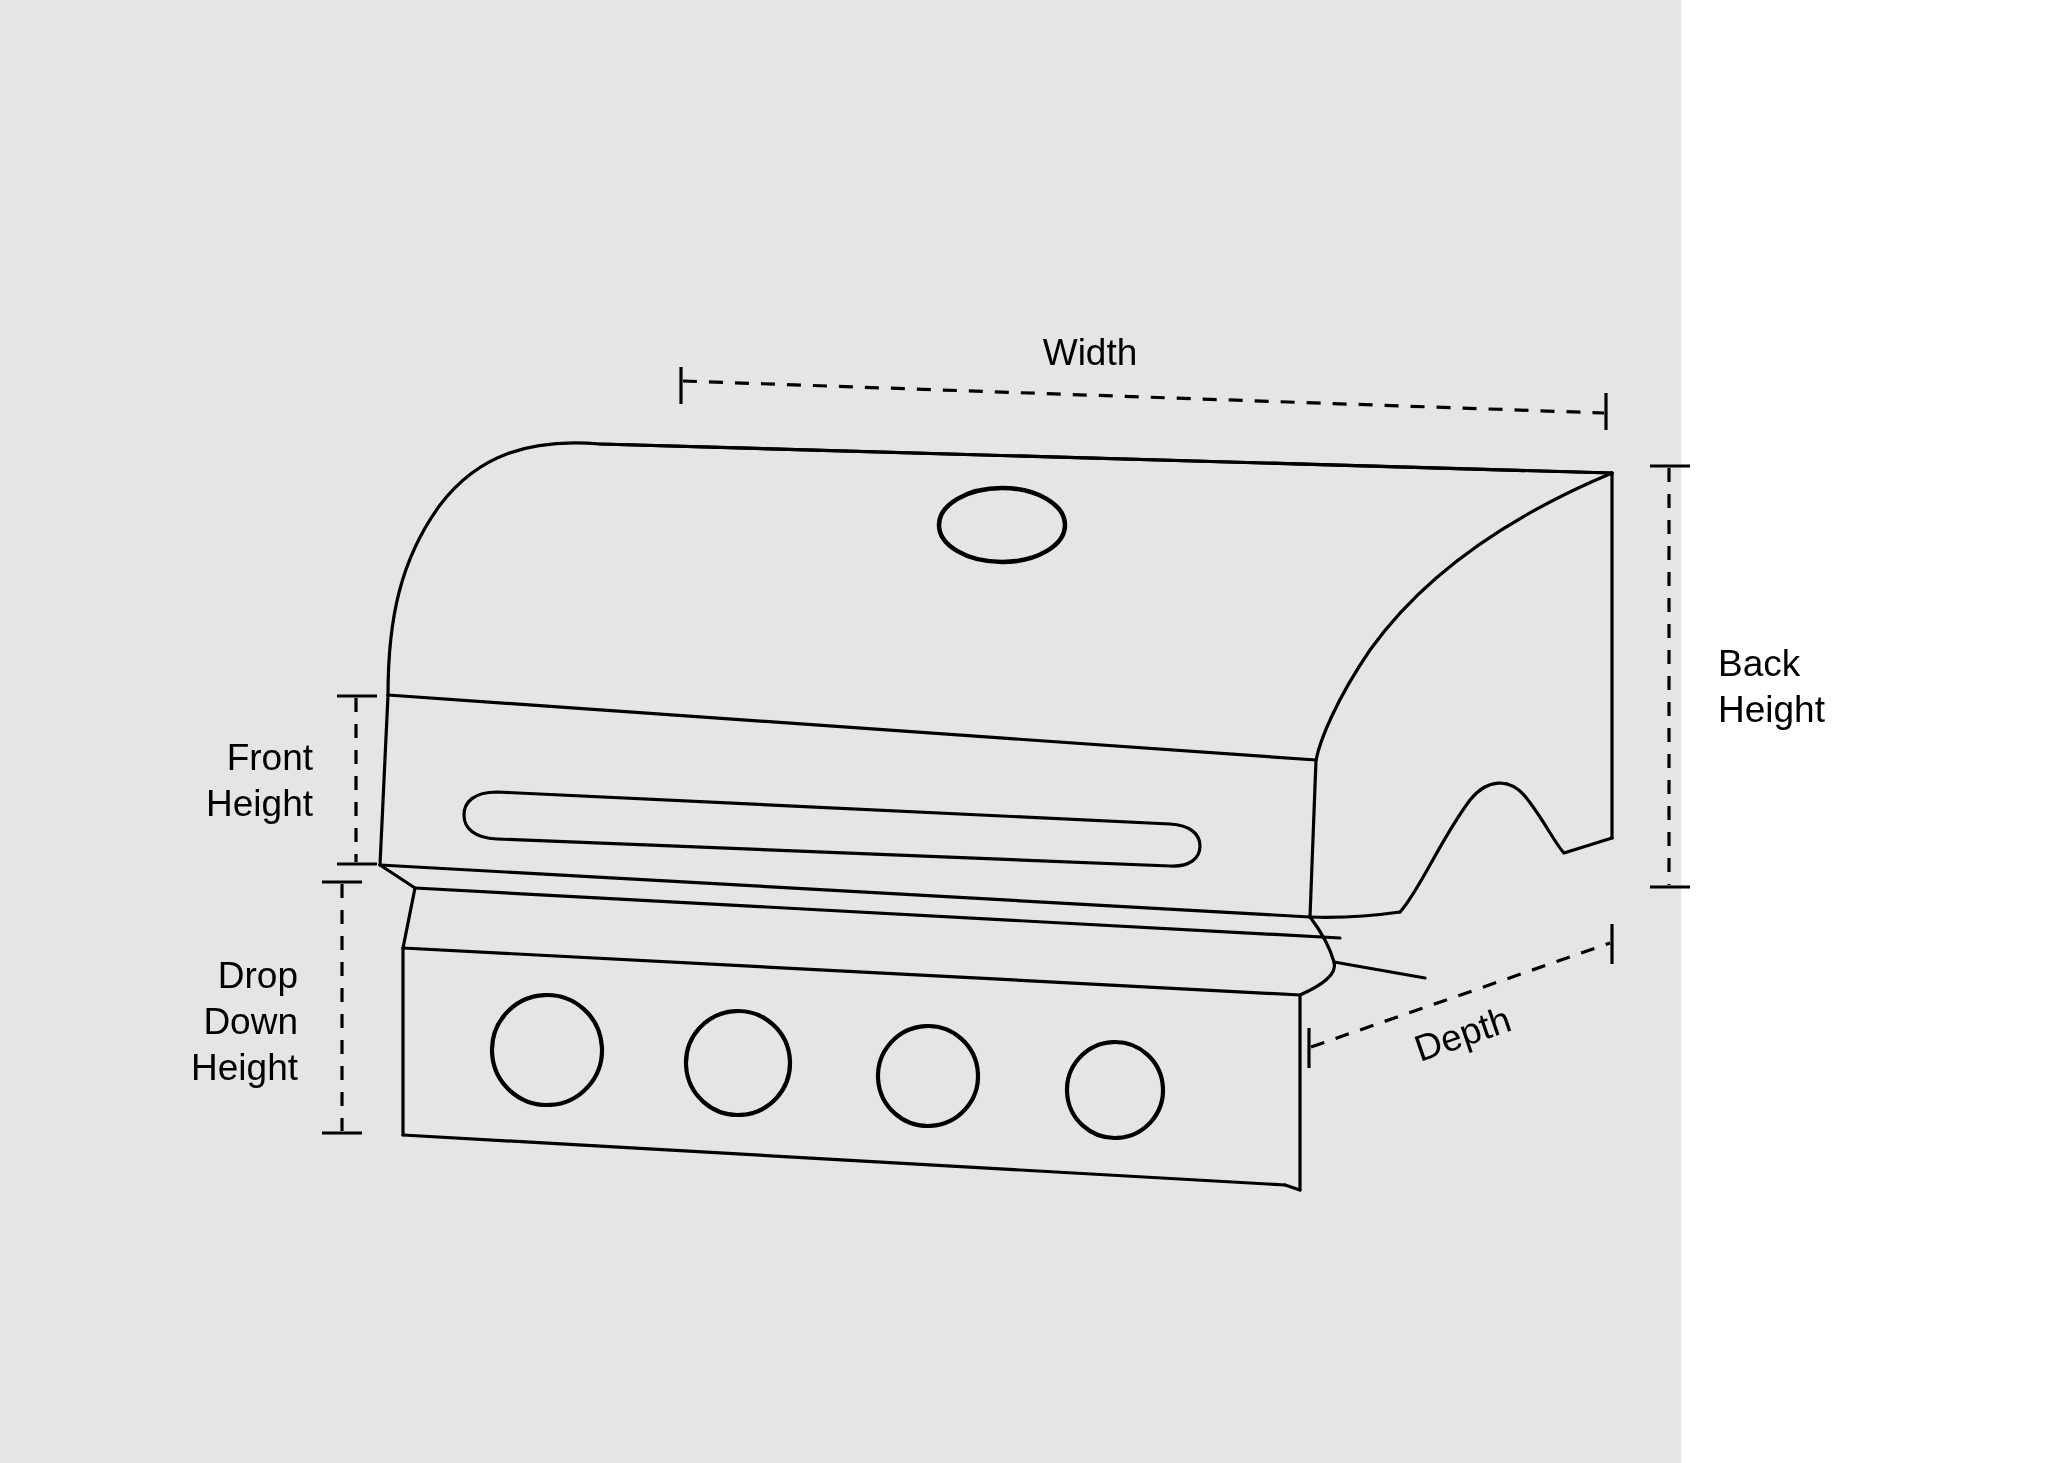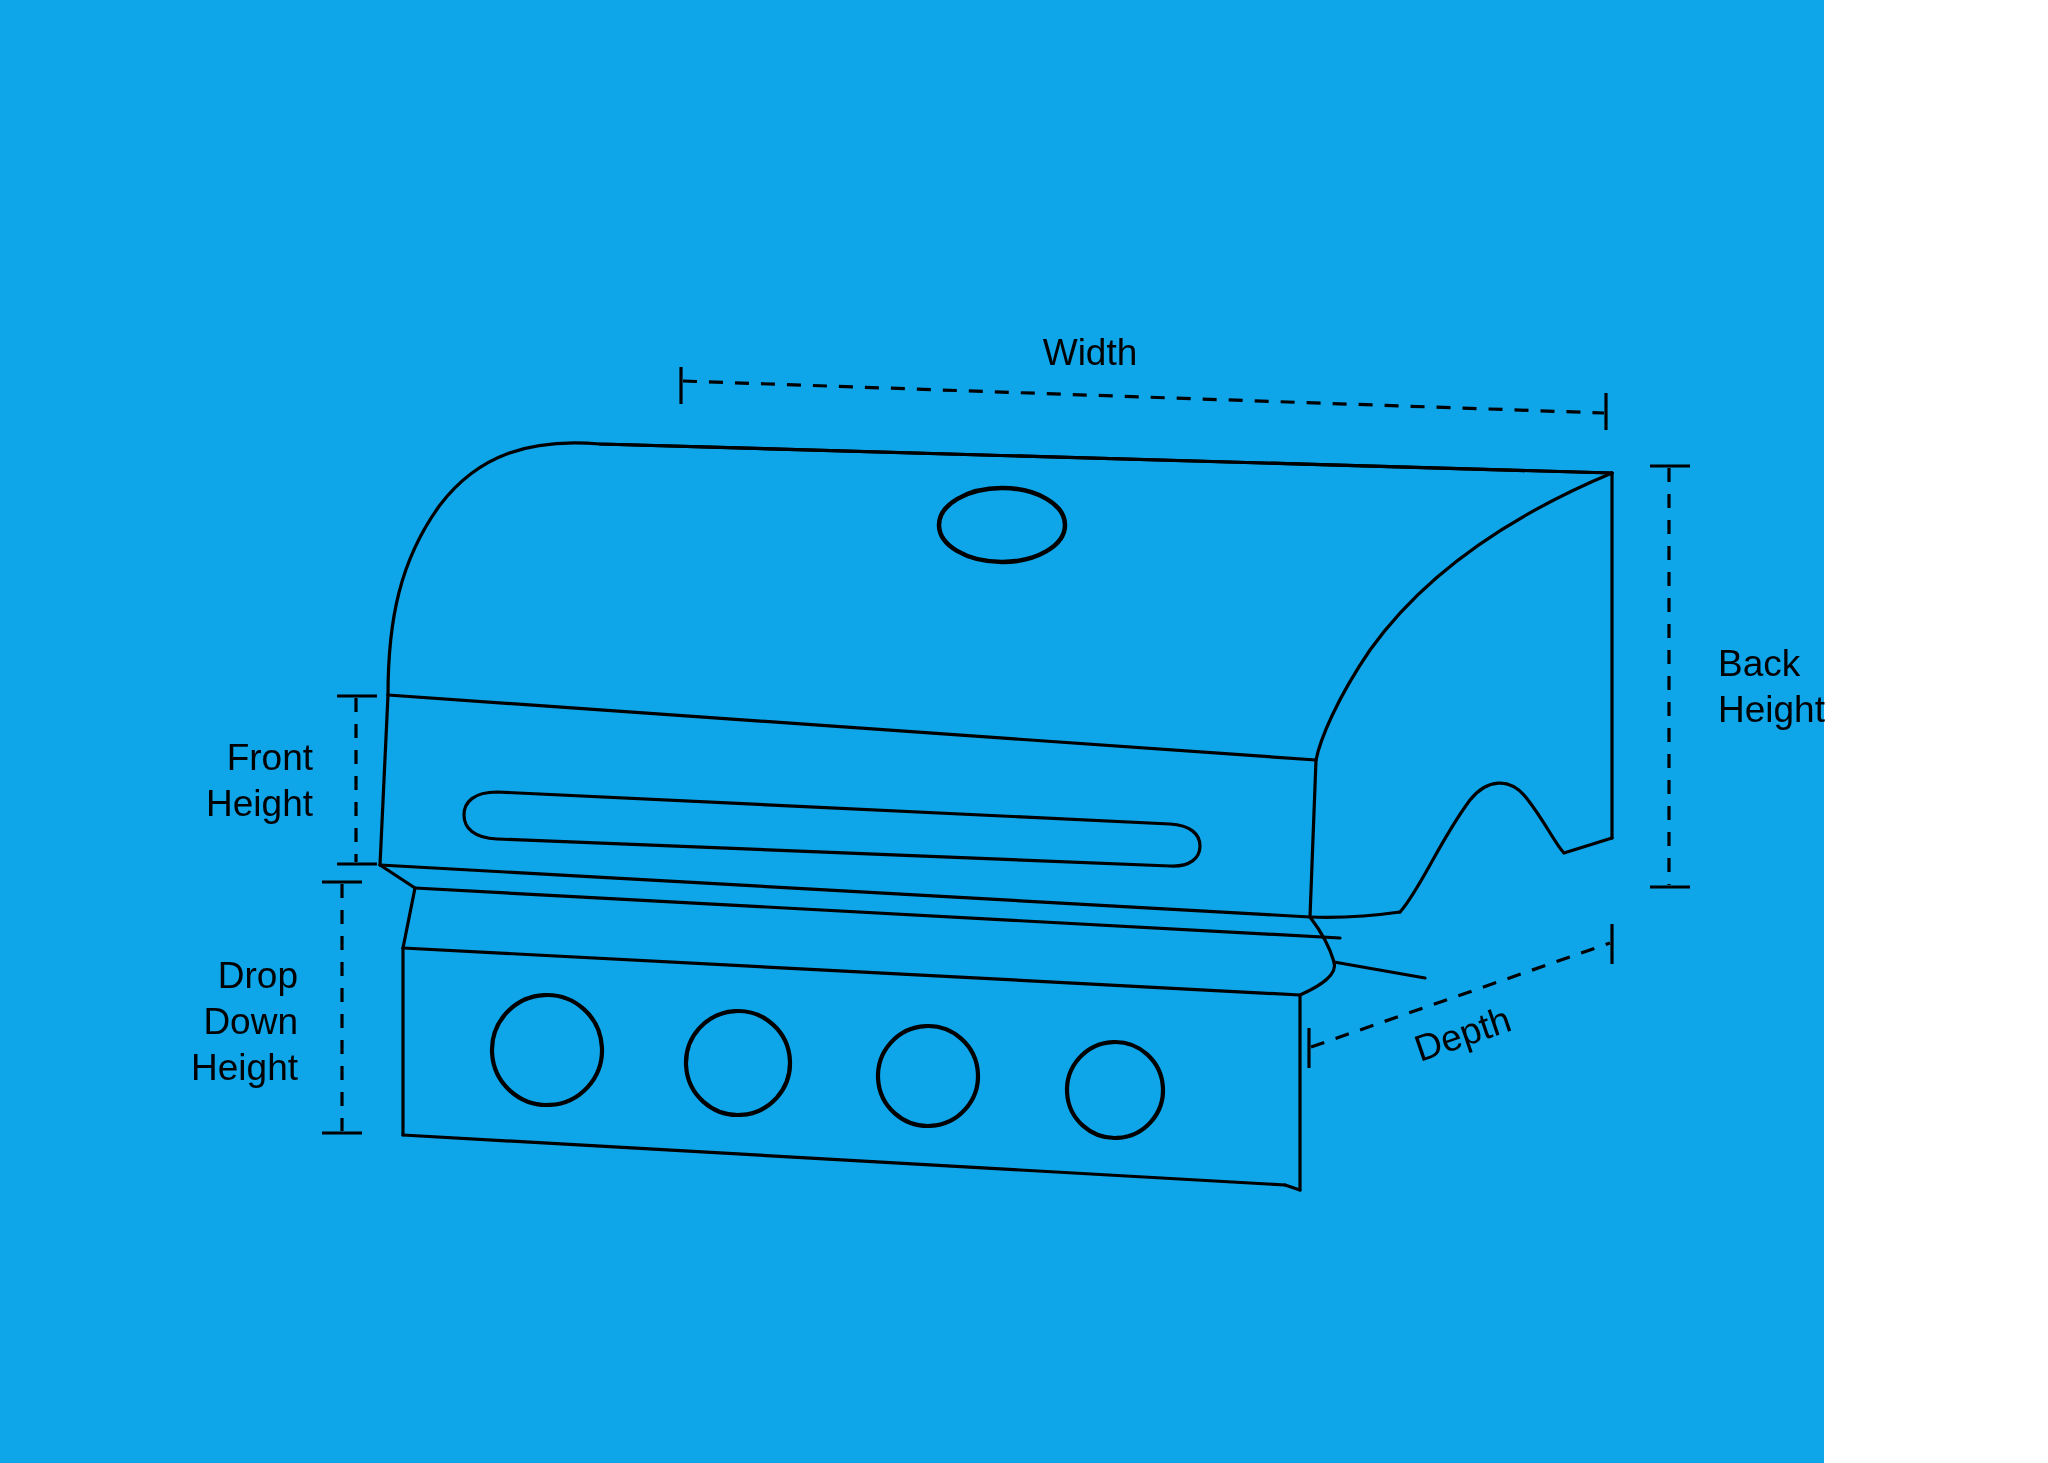--- a/index.html
+++ b/index.html
@@ -9,23 +9,23 @@
     background: #ffffff;
   }
   body {
     width: 2048px;
     height: 1463px;
     font-family: "Liberation Sans", sans-serif;
     overflow: hidden;
   }
   #diagram-root {
     position: relative;
-    width: 1824px;
+    width: 1681px;
     height: 1463px;
-    background: #0ea5e9;
+    background: #e5e5e5;
   }
   svg#grill-svg {
     position: absolute;
     top: 0;
     left: 0;
     width: 2048px;
     height: 1463px;
     display: block;
   }
   .dim-label {

